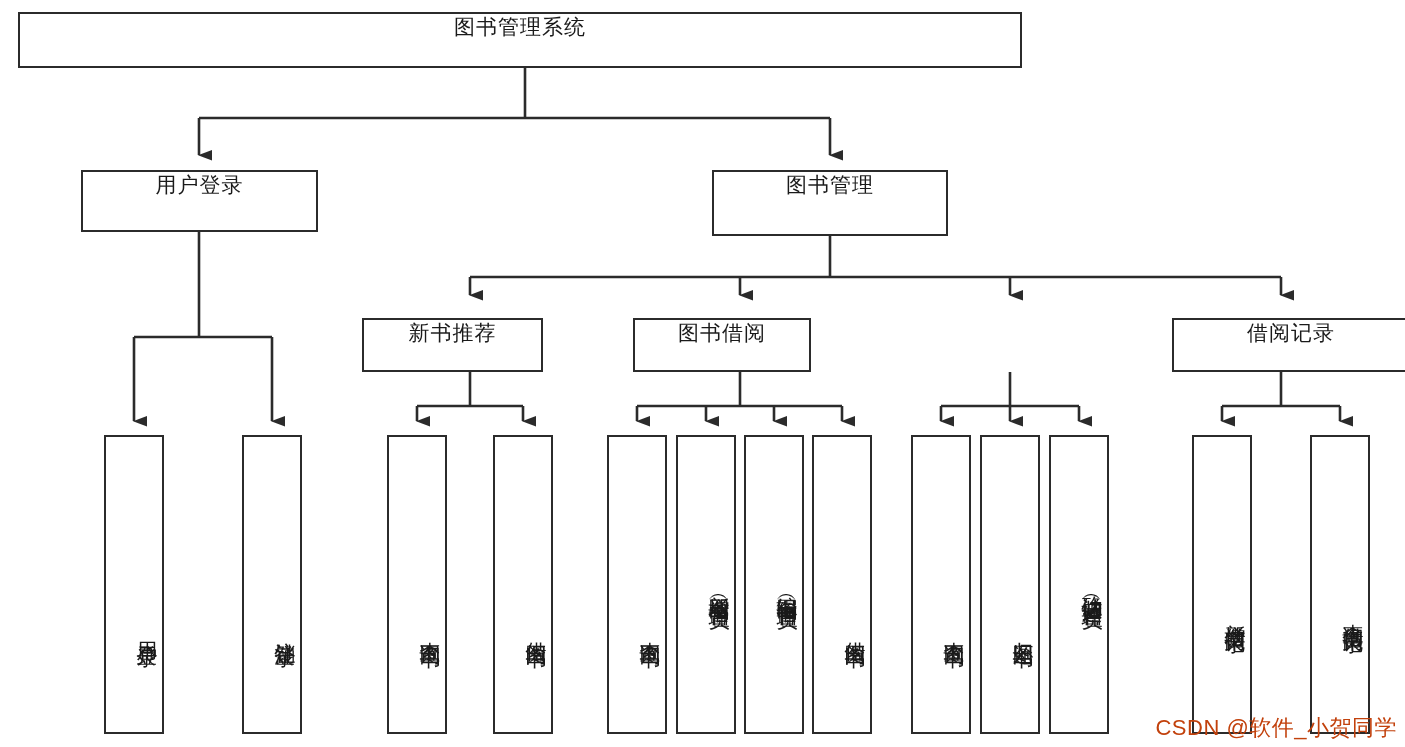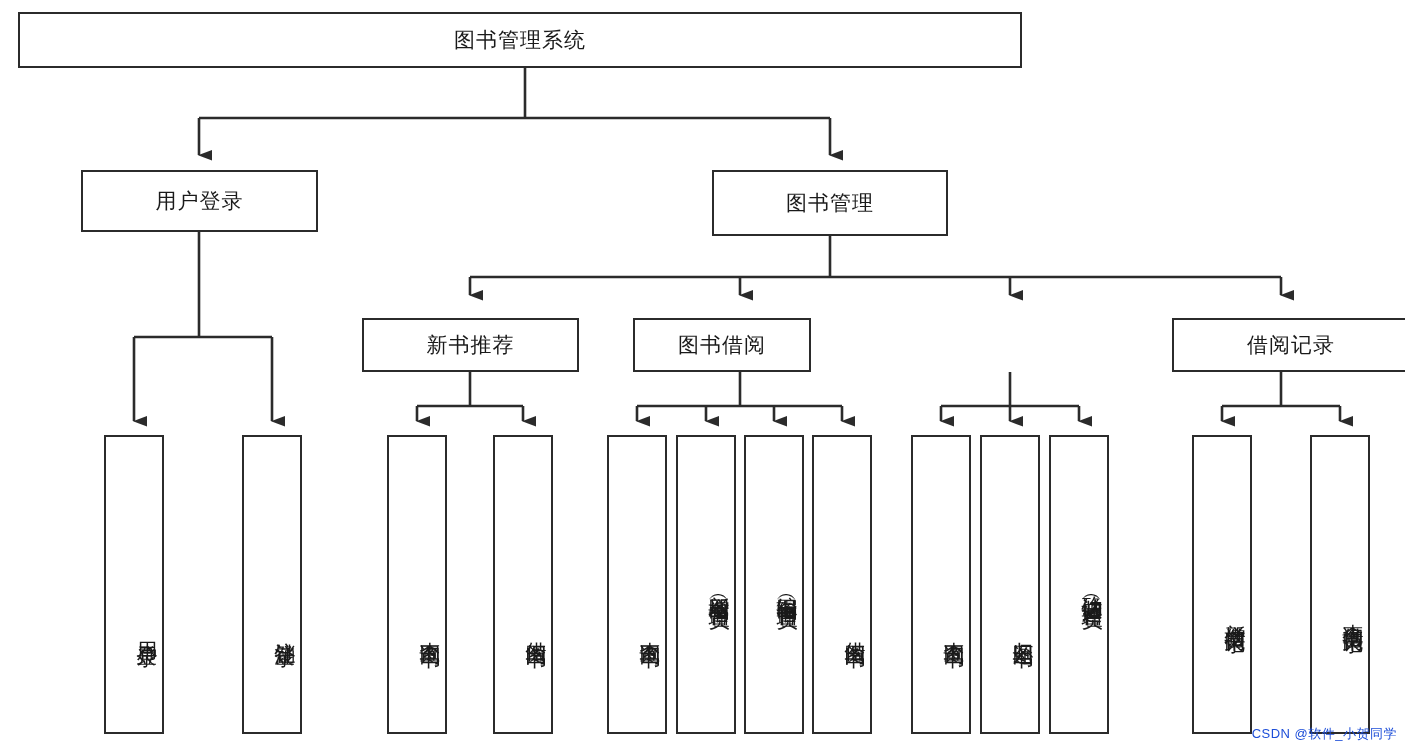--- a/index.html
+++ b/index.html
@@ -24,21 +24,21 @@
     width: 1405px;
     height: 747px;
     pointer-events: none;
   }
   .node {
     position: absolute;
     box-sizing: border-box;
     border: 2px solid #2b2b2b;
     background: #ffffff;
     display: flex;
-    align-items: center;
+    align-items: flex-start;
     justify-content: center;
     color: #1a1a1a;
   }
   .node.horiz {
     font-size: 21px;
     letter-spacing: 1px;
     line-height: 1.2;
   }
   .node.vert {
     writing-mode: vertical-rl;
@@ -55,22 +55,22 @@
     padding-top: 6px;
   }
   .label-v {
     writing-mode: vertical-rl;
     text-orientation: upright;
   }
   #watermark {
     position: absolute;
     right: 8px;
     bottom: 4px;
-    font-size: 13px;
-    color: #1d4ed8;
+    font-size: 22px;
+    color: #c2410c;
     letter-spacing: 0.5px;
     user-select: none;
   }
 </style>
 </head>
 <body>
 
 <div id="canvas">
 
   <svg id="edges" viewBox="0 0 1405 747" width="1405" height="747" xmlns="http://www.w3.org/2000/svg">
@@ -129,21 +129,21 @@
     <span>图书管理系统</span>
   </div>
 
   <div class="node horiz" style="left:81px; top:170px; width:237px; height:62px;">
     <span>用户登录</span>
   </div>
   <div class="node horiz" style="left:712px; top:170px; width:236px; height:66px;">
     <span>图书管理</span>
   </div>
 
-  <div class="node horiz" style="left:362px; top:318px; width:217px; height:54px;">
+  <div class="node horiz" style="left:362px; top:318px; width:181px; height:54px;">
     <span>新书推荐</span>
   </div>
   <div class="node horiz" style="left:633px; top:318px; width:178px; height:54px;">
     <span>图书借阅</span>
   </div>
   <div class="node horiz" style="left:1172px; top:318px; width:238px; height:54px;">
     <span>借阅记录</span>
   </div>
 
   <div class="node vert" style="left:104px; top:435px; width:60px; height:299px; padding-top:88px;">

